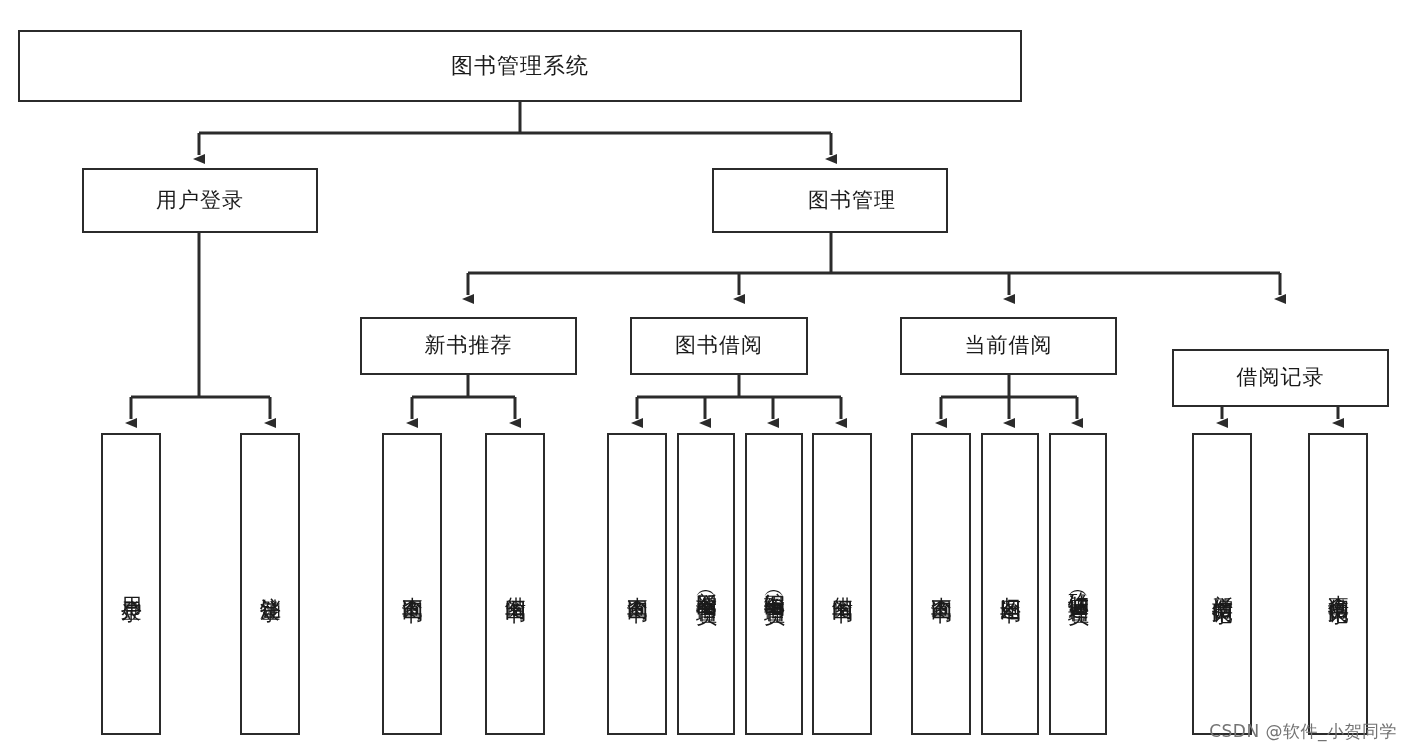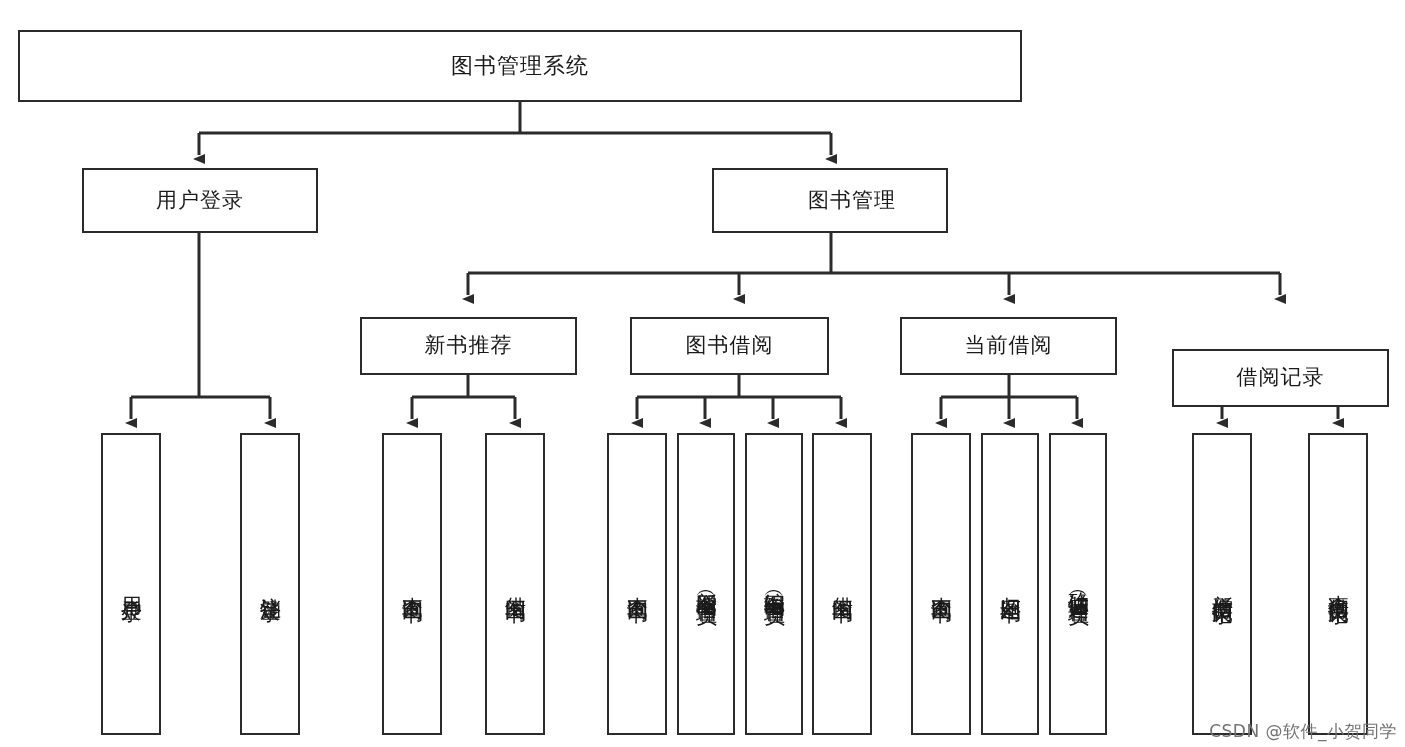--- a/index.html
+++ b/index.html
@@ -128,21 +128,21 @@
   <div class="node node-h" style="left:82px; top:168px; width:236px; height:65px;">
     <span class="label">用户登录</span>
   </div>
   <div class="node node-h" style="left:712px; top:168px; width:236px; height:65px;padding-left:44px;">
     <span class="label">图书管理</span>
   </div>
 
   <div class="node node-h" style="left:360px; top:317px; width:217px; height:58px;">
     <span class="label">新书推荐</span>
   </div>
-  <div class="node node-h" style="left:630px; top:317px; width:199px; height:58px;">
+  <div class="node node-h" style="left:630px; top:317px; width:178px; height:58px;">
     <span class="label">图书借阅</span>
   </div>
   <div class="node node-h" style="left:900px; top:317px; width:217px; height:58px;justify-content:center;">
     <span class="label">当前借阅</span>
   </div>
   <div class="node node-h" style="left:1172px; top:317px; width:217px; height:58px;margin-top:32px;">
     <span class="label">借阅记录</span>
   </div>
 
   <div class="node node-v" style="left:101px; top:433px; width:60px; height:302px;">

